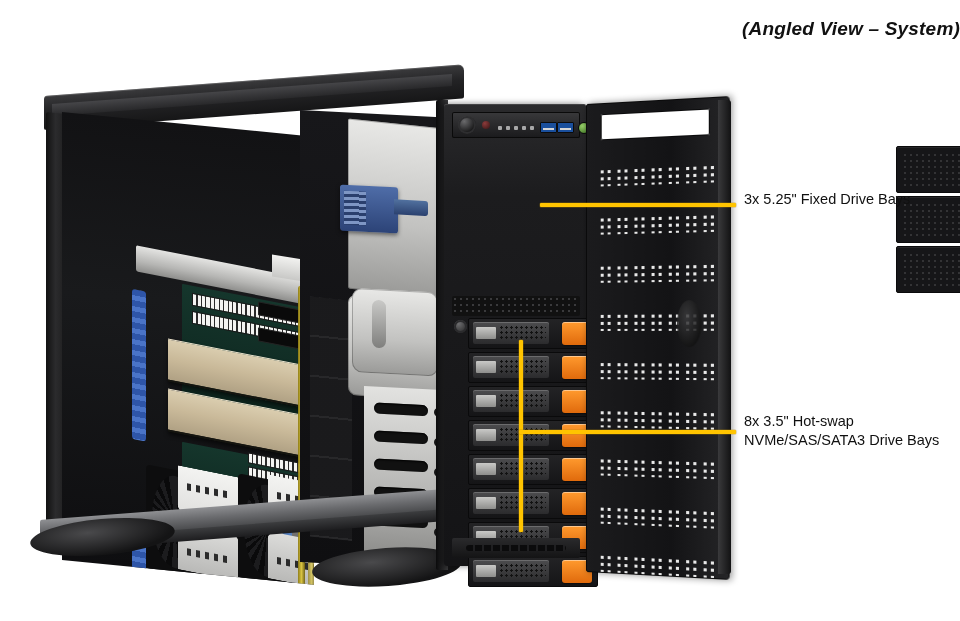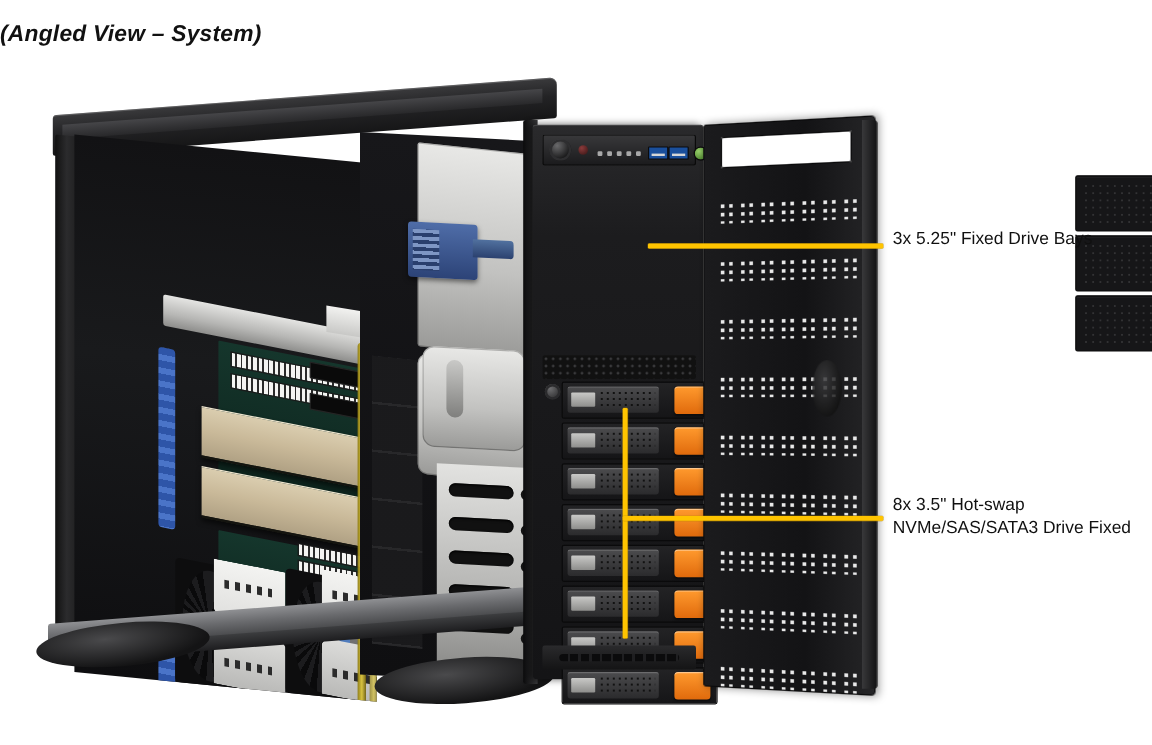--- a/index.html
+++ b/index.html
@@ -4,21 +4,21 @@
 <style>
   html,body{margin:0;padding:0;}
   body{
     width:960px;height:621px;background:#ffffff;overflow:hidden;
     font-family:"Liberation Sans",sans-serif;position:relative;
   }
   #stage{position:absolute;inset:0;}
 
   
   .title{
-    position:absolute;left:0;top:18px;width:960px;text-align:left;
+    position:absolute;left:0;top:18px;width:960px;text-align:right;
     font-style:italic;font-weight:700;font-size:19px;color:#111;
     letter-spacing:.2px;
   }
 
   
   .lead{position:absolute;background:#ffc400;box-shadow:0 0 0 .5px rgba(190,140,0,.5);}
   .lead-h{height:4px;border-radius:1px;}
   .lead-v{width:4px;border-radius:1px;}
   .callout{position:absolute;font-size:14.5px;color:#101010;line-height:19px;white-space:nowrap;}
 
@@ -518,16 +518,16 @@
 
   <div class="lead lead-h" style="left:540px;top:203px;width:196px;"></div>
   <div class="callout" style="left:744px;top:190px;">
     <div>3x 5.25" Fixed Drive Bays</div>
   </div>
 
   <div class="lead lead-v" style="left:519px;top:340px;height:192px;"></div>
   <div class="lead lead-h" style="left:519px;top:430px;width:217px;"></div>
   <div class="callout" style="left:744px;top:412px;">
     <div>8x 3.5" Hot-swap</div>
-    <div>NVMe/SAS/SATA3 Drive Fixed</div>
+    <div>NVMe/SAS/SATA3 Drive Bays</div>
   </div>
 
 </div>
 
 </body></html>

